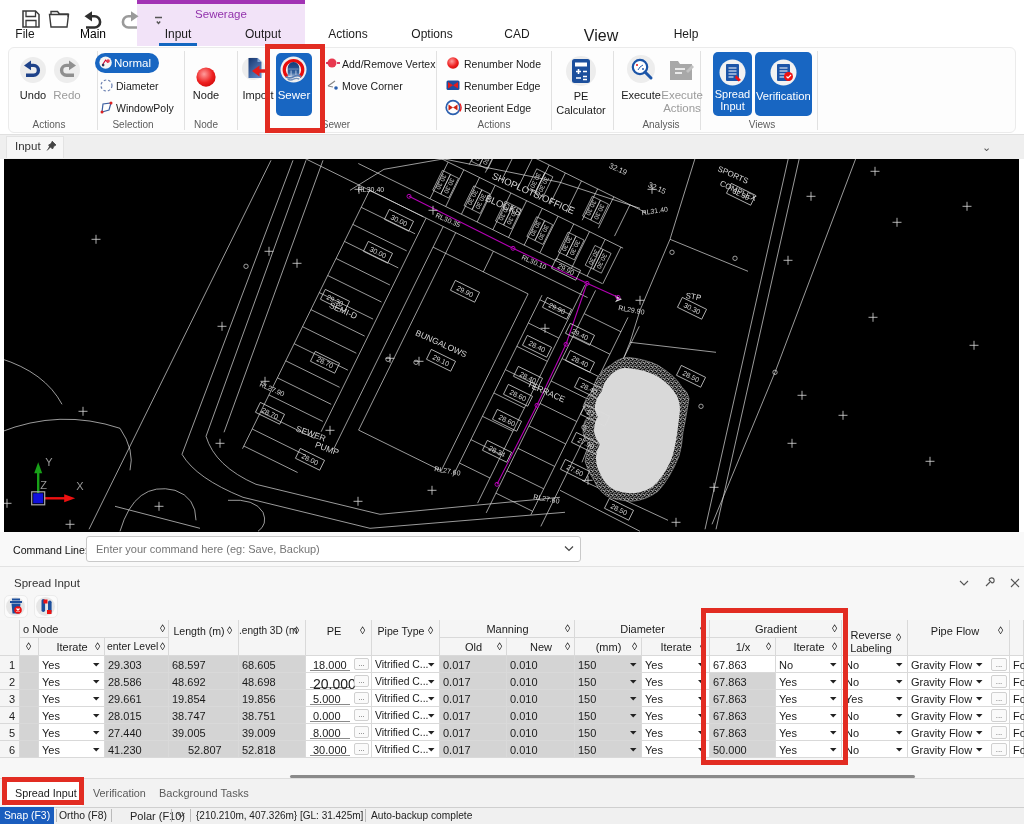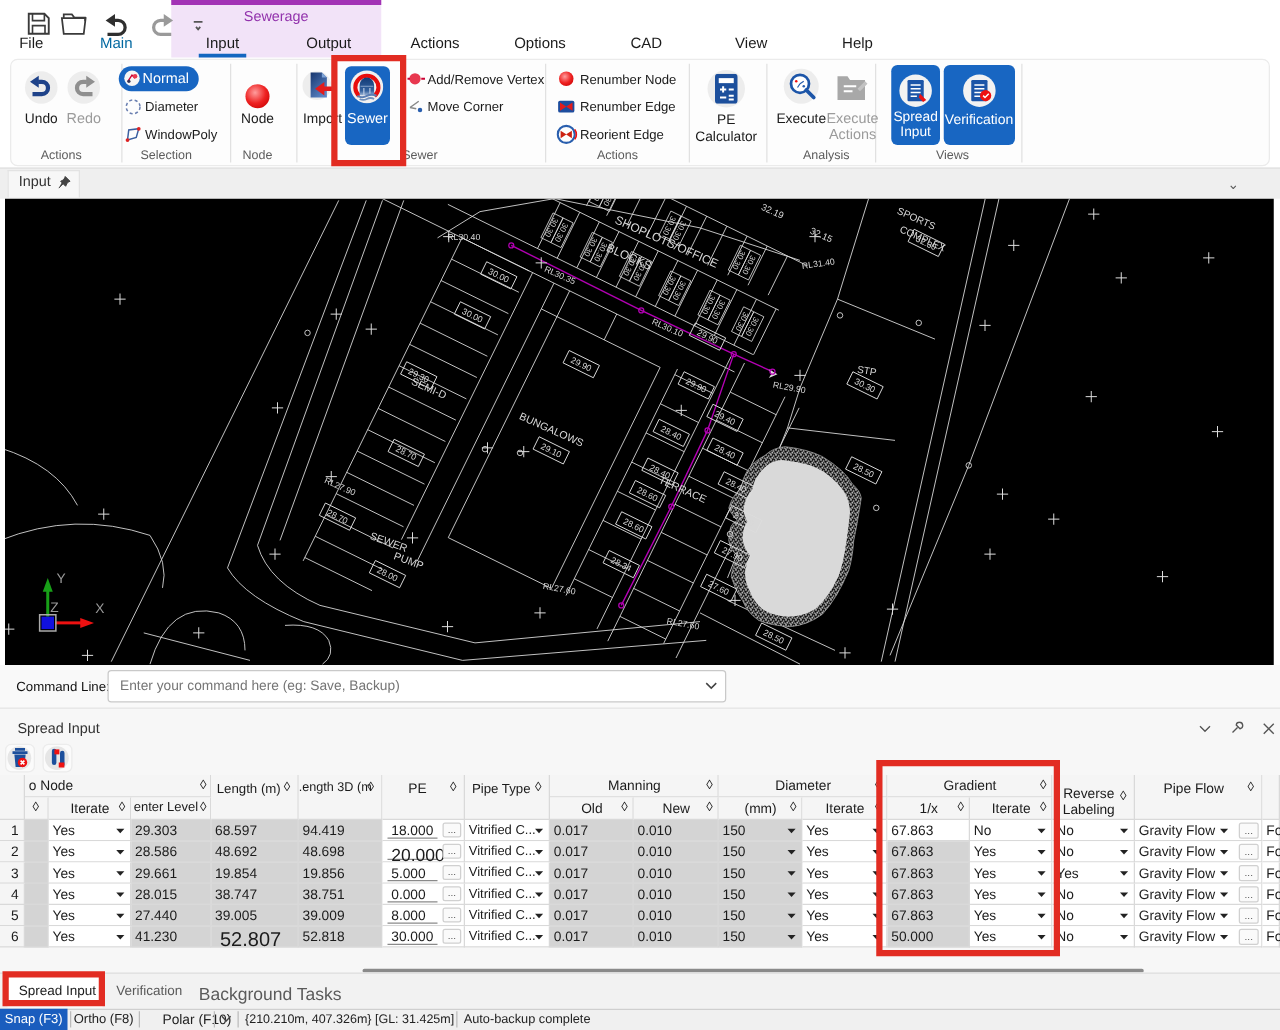--- a/index.html
+++ b/index.html
@@ -23,27 +23,27 @@
 </g>
 <g fill="none">
 <path d="M68,22.5 h8.5 A5.6,5.6 0 0 0 76.5,11.3 h-3.5" stroke="#2f2f2f" stroke-width="2.6"></path>
 <path d="M74,6.2 L66.5,11.3 L74,16.4 z" fill="#2f2f2f"></path>
 <path d="M119,22.5 h-8.5 A5.6,5.6 0 0 1 110.5,11.3 h3.5" stroke="#9a9a9a" stroke-width="2.6"></path>
 <path d="M113,6.2 L120.5,11.3 L113,16.4 z" fill="#9a9a9a"></path>
 <path d="M137,12.5 h7 M138.8,16.5 l1.7,2 l1.7,-2" stroke="#555" stroke-width="1.4"></path>
 </g>
   </svg>
 <div class="abs" style="left:-17px;top:27px;width:84px;text-align:center;font-size:12px;color:#1b1b1b">File</div>
-<div class="abs" style="left:51px;top:27px;width:84px;text-align:center;font-size:12px;color:#0369a1">Main</div>
+<div class="abs" style="left:51px;top:27px;width:84px;text-align:center;font-size:12px;color:#000000">Main</div>
 <div class="abs" style="left:136px;top:27px;width:84px;text-align:center;font-size:12px;color:#1b1b1b">Input</div>
 <div class="abs" style="left:221px;top:27px;width:84px;text-align:center;font-size:12px;color:#1b1b1b">Output</div>
 <div class="abs" style="left:306px;top:27px;width:84px;text-align:center;font-size:12px;color:#1b1b1b">Actions</div>
 <div class="abs" style="left:390px;top:27px;width:84px;text-align:center;font-size:12px;color:#1b1b1b">Options</div>
 <div class="abs" style="left:475px;top:27px;width:84px;text-align:center;font-size:12px;color:#1b1b1b">CAD</div>
-<div class="abs" style="left:559px;top:27px;width:84px;text-align:center;font-size:12px;color:#1b1b1b">View</div>
+<div class="abs" style="left:559px;top:27px;width:84px;text-align:center;font-size:16px;color:#1b1b1b">View</div>
 <div class="abs" style="left:644px;top:27px;width:84px;text-align:center;font-size:12px;color:#1b1b1b">Help</div>
 <div class="abs" style="left:159px;top:43px;width:38px;height:3px;background:#1366c0"></div>
 <div class="abs" style="left:8px;top:47px;width:1008px;height:86px;background:#fdfdfd;border:1px solid #ebebeb;border-radius:6px"></div>
 <div class="sep" style="left:97px"></div>
 <div class="sep" style="left:184px"></div>
 <div class="sep" style="left:237px"></div>
 <div class="sep" style="left:436px"></div>
 <div class="sep" style="left:551px"></div>
 <div class="sep" style="left:613px"></div>
 <div class="sep" style="left:700px"></div>
@@ -670,21 +670,21 @@
 <div class="abs" style="left:39px;top:656px;width:66px;height:17px;background:#fff;border-right:1px solid #d9d9d9;border-bottom:1px solid #d9d9d9"></div>
 <div class="abs" style="left:42px;top:658.5px;font-size:11px;color:#1b1b1b;white-space:nowrap">Yes</div>
 <svg class="abs" style="left:92px;top:662px" width="9" height="6" viewBox="0 0 9 6">
     <path d="M1,1 l3.2,3.5 L7.5,1 z" fill="#222"></path>
   </svg>
 <div class="abs" style="left:105px;top:656px;width:64px;height:17px;background:#d4d4d4;border-right:1px solid #d9d9d9;border-bottom:1px solid #d9d9d9"></div>
 <div class="abs" style="left:108px;top:658.5px;font-size:11px;color:#1b1b1b;white-space:nowrap">29.303</div>
 <div class="abs" style="left:169px;top:656px;width:70px;height:17px;background:#d4d4d4;border-right:1px solid #d9d9d9;border-bottom:1px solid #d9d9d9"></div>
 <div class="abs" style="left:172px;top:658.5px;font-size:11px;color:#1b1b1b;white-space:nowrap">68.597</div>
 <div class="abs" style="left:239px;top:656px;width:67px;height:17px;background:#d4d4d4;border-right:1px solid #d9d9d9;border-bottom:1px solid #d9d9d9"></div>
-<div class="abs" style="left:242px;top:658.5px;font-size:11px;color:#1b1b1b;white-space:nowrap">94.419</div>
+<div class="abs" style="left:242px;top:658.5px;font-size:11px;color:#1b1b1b;white-space:nowrap">68.605</div>
 <div class="abs" style="left:306px;top:656px;width:66px;height:17px;background:#fff;border-right:1px solid #d9d9d9;border-bottom:1px solid #d9d9d9"></div>
 <div class="abs" style="left:310px;top:657.5px;width:40px;height:13.5px;border-bottom:1.5px solid #8a8a8a"></div>
 <div class="abs" style="left:313px;top:658.5px;font-size:11px;color:#1b1b1b;white-space:nowrap">18.000</div>
 <div class="abs" style="left:354px;top:658px;width:15px;height:12px;border:1px solid #d0d0d0;border-radius:2px;background:#fafafa;font-size:8px;color:#555;text-align:center;line-height:10px">...</div>
 <div class="abs" style="left:372px;top:656px;width:68px;height:17px;background:#fff;border-right:1px solid #d9d9d9;border-bottom:1px solid #d9d9d9"></div>
 <div class="abs" style="left:375px;top:659px;font-size:10.4px;color:#1b1b1b;white-space:nowrap">Vitrified C...</div>
 <svg class="abs" style="left:427px;top:662px" width="9" height="6" viewBox="0 0 9 6">
     <path d="M1,1 l3.2,3.5 L7.5,1 z" fill="#222"></path>
   </svg>
 <div class="abs" style="left:440px;top:656px;width:67px;height:17px;background:#d4d4d4;border-right:1px solid #d9d9d9;border-bottom:1px solid #d9d9d9"></div>
@@ -953,21 +953,21 @@
 <div class="abs" style="left:0px;top:743.5px;width:15px;text-align:right;font-size:11px;color:#1b1b1b">6</div>
 <div class="abs" style="left:20px;top:741px;width:19px;height:17px;background:#d4d4d4;border-right:1px solid #d9d9d9;border-bottom:1px solid #d9d9d9"></div>
 <div class="abs" style="left:39px;top:741px;width:66px;height:17px;background:#fff;border-right:1px solid #d9d9d9;border-bottom:1px solid #d9d9d9"></div>
 <div class="abs" style="left:42px;top:743.5px;font-size:11px;color:#1b1b1b;white-space:nowrap">Yes</div>
 <svg class="abs" style="left:92px;top:747px" width="9" height="6" viewBox="0 0 9 6">
     <path d="M1,1 l3.2,3.5 L7.5,1 z" fill="#222"></path>
   </svg>
 <div class="abs" style="left:105px;top:741px;width:64px;height:17px;background:#d4d4d4;border-right:1px solid #d9d9d9;border-bottom:1px solid #d9d9d9"></div>
 <div class="abs" style="left:108px;top:743.5px;font-size:11px;color:#1b1b1b;white-space:nowrap">41.230</div>
 <div class="abs" style="left:169px;top:741px;width:70px;height:17px;background:#d4d4d4;border-right:1px solid #d9d9d9;border-bottom:1px solid #d9d9d9"></div>
-<div class="abs" style="left:176px;top:743.5px;font-size:16px;color:#1b1b1b;white-space:nowrap">52.807</div>
+<div class="abs" style="left:188px;top:743.5px;font-size:11px;color:#1b1b1b;white-space:nowrap">52.807</div>
 <div class="abs" style="left:239px;top:741px;width:67px;height:17px;background:#d4d4d4;border-right:1px solid #d9d9d9;border-bottom:1px solid #d9d9d9"></div>
 <div class="abs" style="left:242px;top:743.5px;font-size:11px;color:#1b1b1b;white-space:nowrap">52.818</div>
 <div class="abs" style="left:306px;top:741px;width:66px;height:17px;background:#fff;border-right:1px solid #d9d9d9;border-bottom:1px solid #d9d9d9"></div>
 <div class="abs" style="left:310px;top:742.5px;width:40px;height:13.5px;border-bottom:1.5px solid #8a8a8a"></div>
 <div class="abs" style="left:313px;top:743.5px;font-size:11px;color:#1b1b1b;white-space:nowrap">30.000</div>
 <div class="abs" style="left:354px;top:743px;width:15px;height:12px;border:1px solid #d0d0d0;border-radius:2px;background:#fafafa;font-size:8px;color:#555;text-align:center;line-height:10px">...</div>
 <div class="abs" style="left:372px;top:741px;width:68px;height:17px;background:#fff;border-right:1px solid #d9d9d9;border-bottom:1px solid #d9d9d9"></div>
 <div class="abs" style="left:375px;top:744px;font-size:10.4px;color:#1b1b1b;white-space:nowrap">Vitrified C...</div>
 <svg class="abs" style="left:427px;top:747px" width="9" height="6" viewBox="0 0 9 6">
     <path d="M1,1 l3.2,3.5 L7.5,1 z" fill="#222"></path>
@@ -1005,21 +1005,21 @@
   </svg>
 <div class="abs" style="left:991px;top:743px;width:16px;height:13px;border:1px solid #d0d0d0;border-radius:2px;background:#fafafa;font-size:8px;color:#555;text-align:center;line-height:11px">...</div>
 <div class="abs" style="left:1010px;top:741px;width:14px;height:17px;background:#fff;border-right:1px solid #d9d9d9;border-bottom:1px solid #d9d9d9"></div>
 <div class="abs" style="left:1013px;top:743.5px;font-size:11px;color:#1b1b1b;white-space:nowrap">Fo</div>
 <div class="redbox" style="left:701px;top:608px;width:147px;height:157px"></div>
 <div class="abs" style="left:290px;top:775px;width:625px;height:2.5px;background:#8a8a8a;border-radius:2px"></div>
 <div class="abs" style="left:0;top:778px;width:1024px;height:28.7px;background:#f2f2f2;border-top:1px solid #ddd"></div>
 <div class="abs" style="left:6px;top:779px;width:76px;height:27px;background:#fff"></div>
 <div class="abs" style="left:15px;top:787px;font-size:10.8px;color:#1b1b1b;white-space:nowrap">Spread Input</div>
 <div class="abs" style="left:93px;top:787px;font-size:10.8px;color:#5a5a5a;white-space:nowrap">Verification</div>
-<div class="abs" style="left:159px;top:787px;font-size:14px;color:#5a5a5a;white-space:nowrap">Background Tasks</div>
+<div class="abs" style="left:159px;top:787px;font-size:11px;color:#5a5a5a;white-space:nowrap">Background Tasks</div>
 <div class="redbox" style="left:2px;top:777px;width:82px;height:28px"></div>
 <div class="abs" style="left:0;top:806.7px;width:1024px;height:17.3px;background:#f0f0f0;border-top:1px solid #cfcfcf"></div>
 <div class="abs" style="left:0;top:806.7px;width:54px;height:17.3px;background:#1a5dbe"></div>
 <div class="abs" style="left:0;top:809.5px;width:54px;text-align:center;font-size:10.4px;color:#fff">Snap (F3)</div>
 <div class="abs" style="left:59px;top:810px;font-size:10.4px;color:#222;white-space:nowrap">Ortho (F8)</div>
 <div class="abs" style="left:130px;top:810px;font-size:11px;color:#222;white-space:nowrap">Polar (F10)</div>
 <div class="abs" style="left:196px;top:810px;font-size:10px;color:#222;white-space:nowrap">{210.210m, 407.326m} [GL: 31.425m]</div>
 <div class="abs" style="left:371px;top:810px;font-size:10.2px;color:#222;white-space:nowrap">Auto-backup complete</div>
 <div class="abs" style="left:56px;top:809px;width:1px;height:13px;background:#bbb"></div>
 <div class="abs" style="left:111px;top:809px;width:1px;height:13px;background:#bbb"></div>

